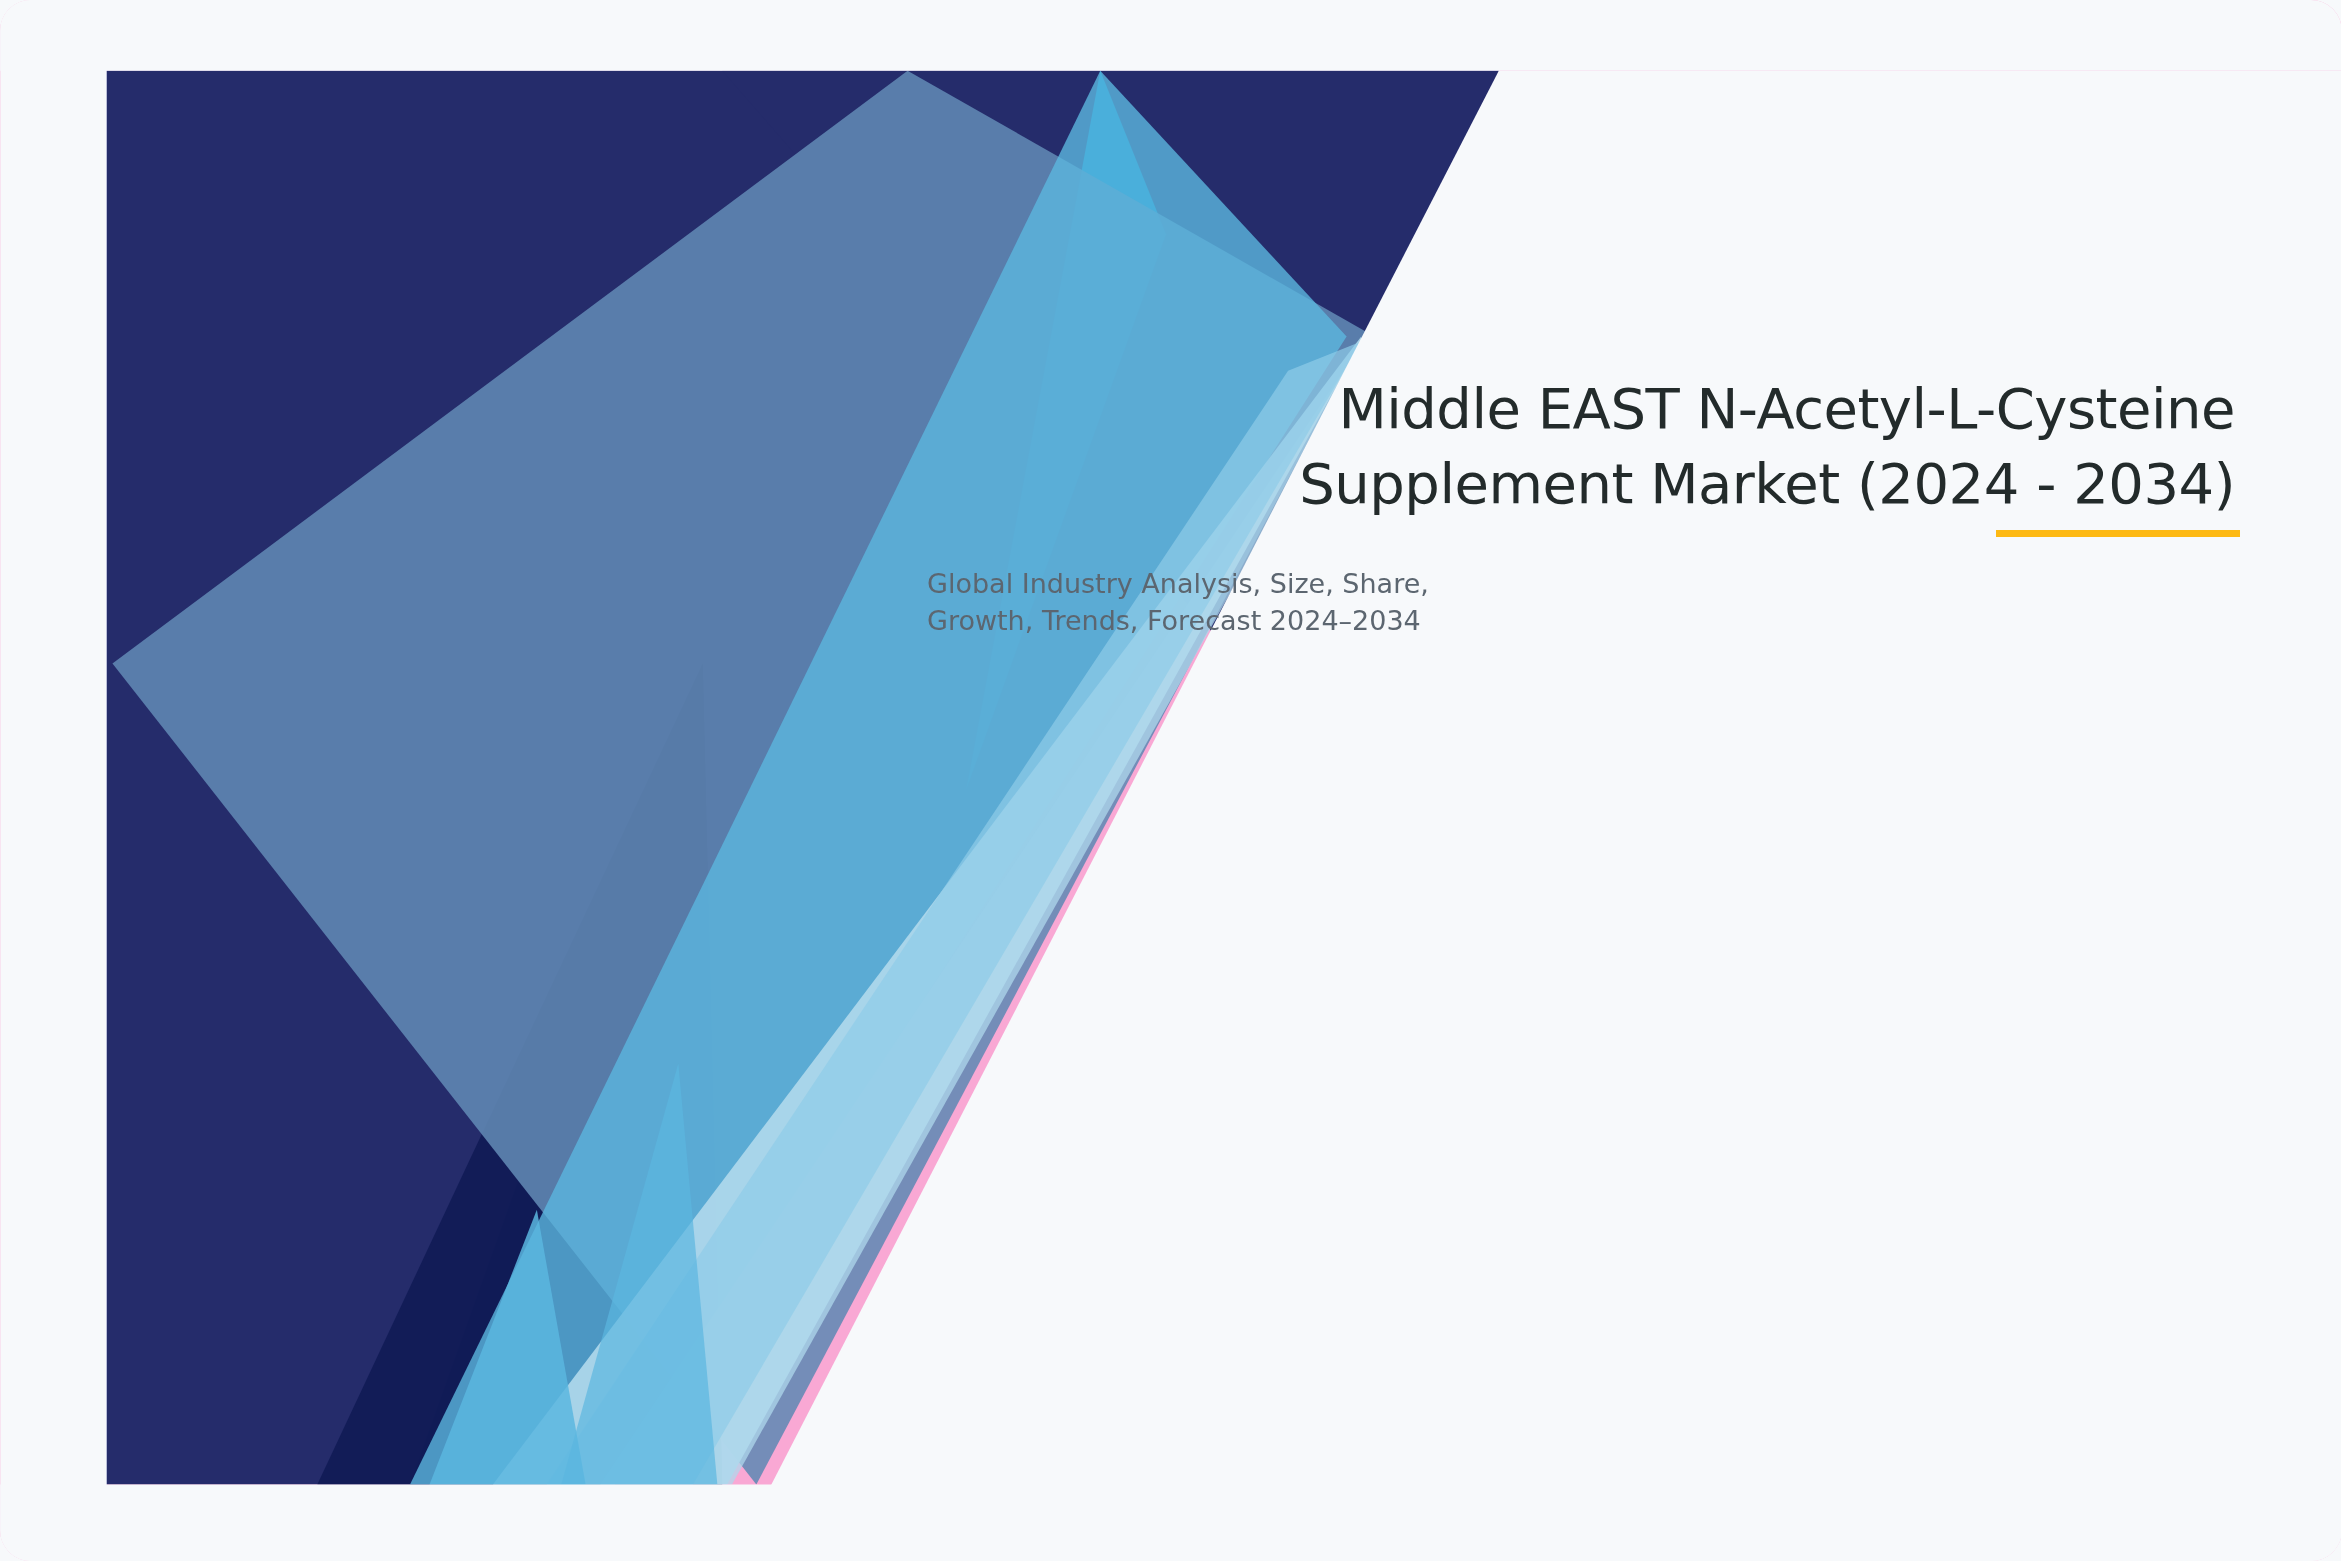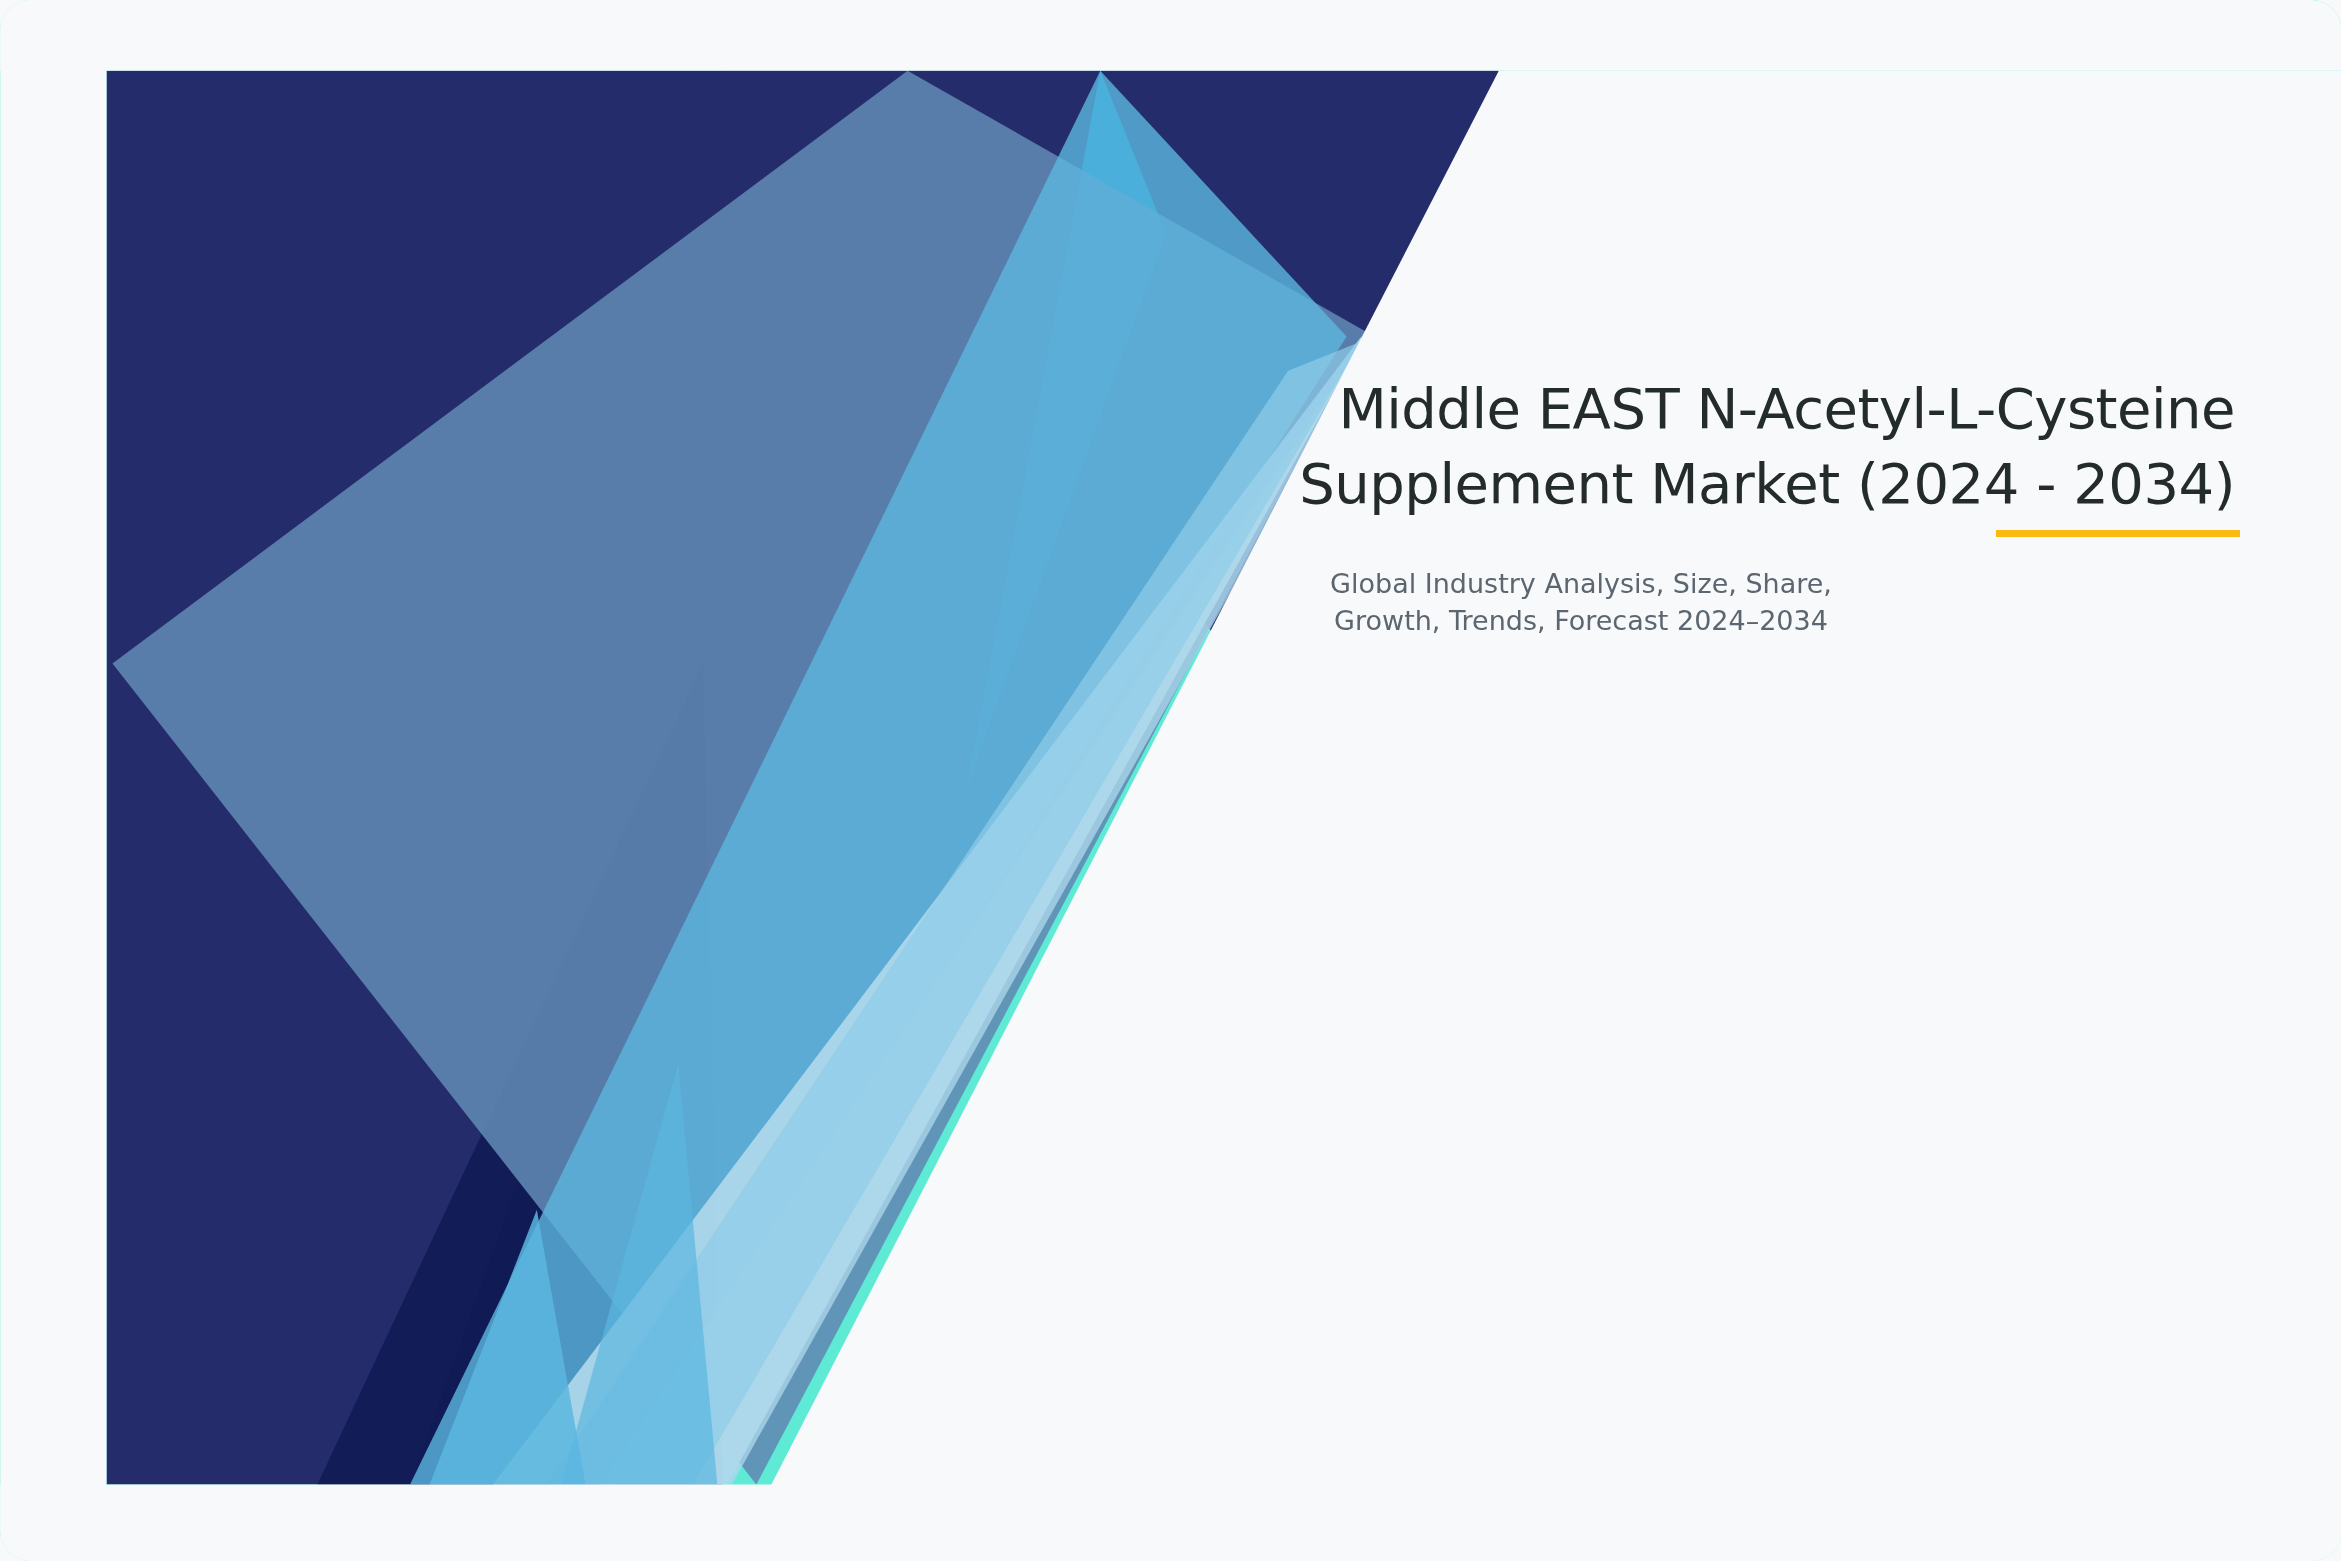--- a/index.html
+++ b/index.html
@@ -11,21 +11,21 @@
     height: 1561px;
     background: #F7F9FB;
     font-family: "DejaVu Sans", sans-serif;
     overflow: hidden;
   }
 
   .slide {
     position: relative;
     width: 2342px;
     height: 1561px;
-    background: #5eead4;
+    background: #f9a8d4;
     overflow: hidden;
     border-radius: 31px;
   }
 
   
   .artwork {
     position: absolute;
     left: 0;
     top: 0;
     width: 2342px;
@@ -77,21 +77,21 @@
   }
 
   .page-subtitle {
     margin: 0;
     padding-top: 45px;
     font-family: "DejaVu Sans", sans-serif;
     font-weight: 400;
     font-size: 27px;
     line-height: 1.36;
     color: #5C6670;
-    text-align: center;
+    text-align: left;
     white-space: pre-line;
   }
 </style>
 </head>
 <body>
 
 <div class="slide">
 
   <div class="artwork">
     <svg viewBox="0 0 4800 3200" xmlns="http://www.w3.org/2000/svg" aria-hidden="true">

